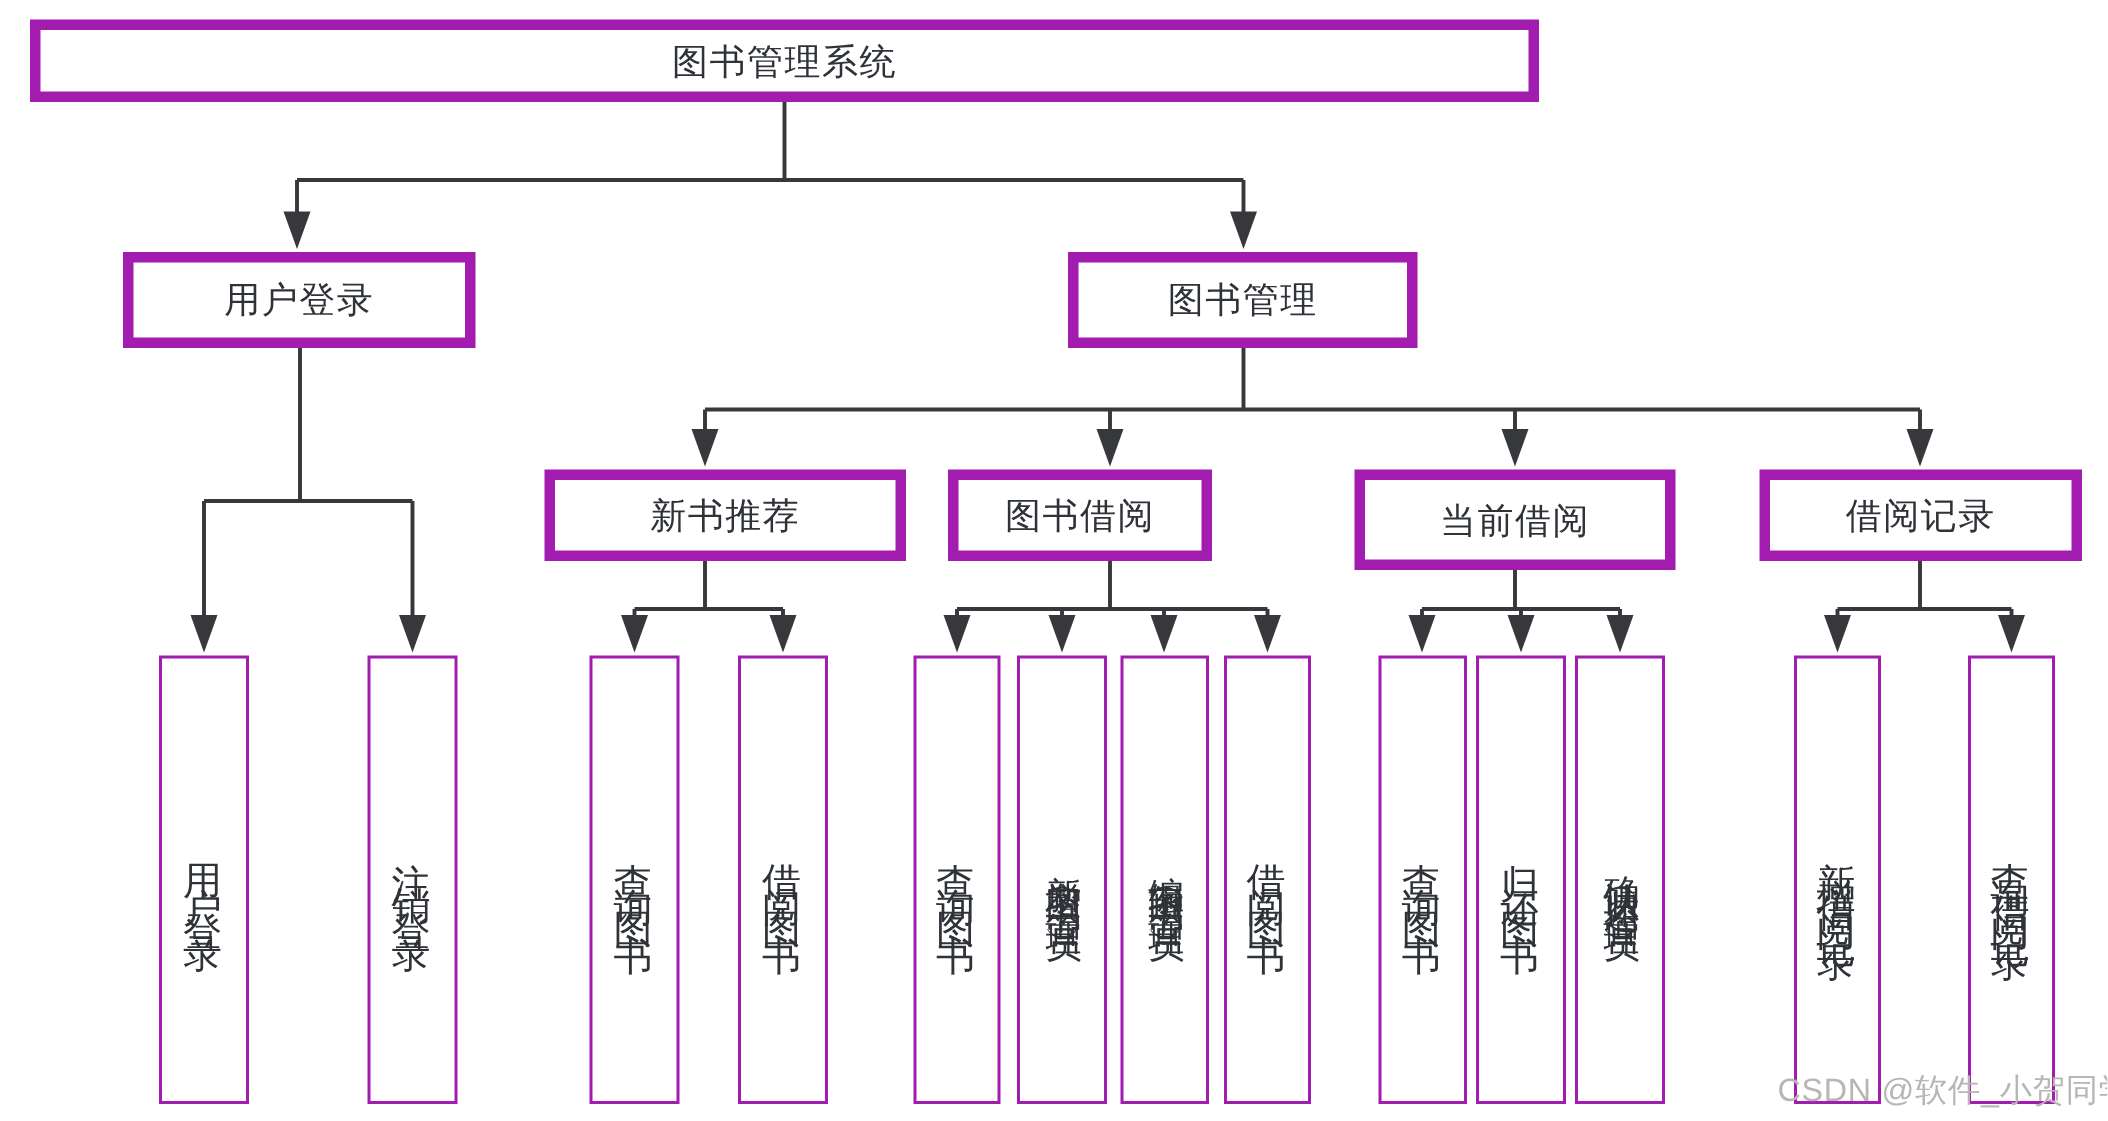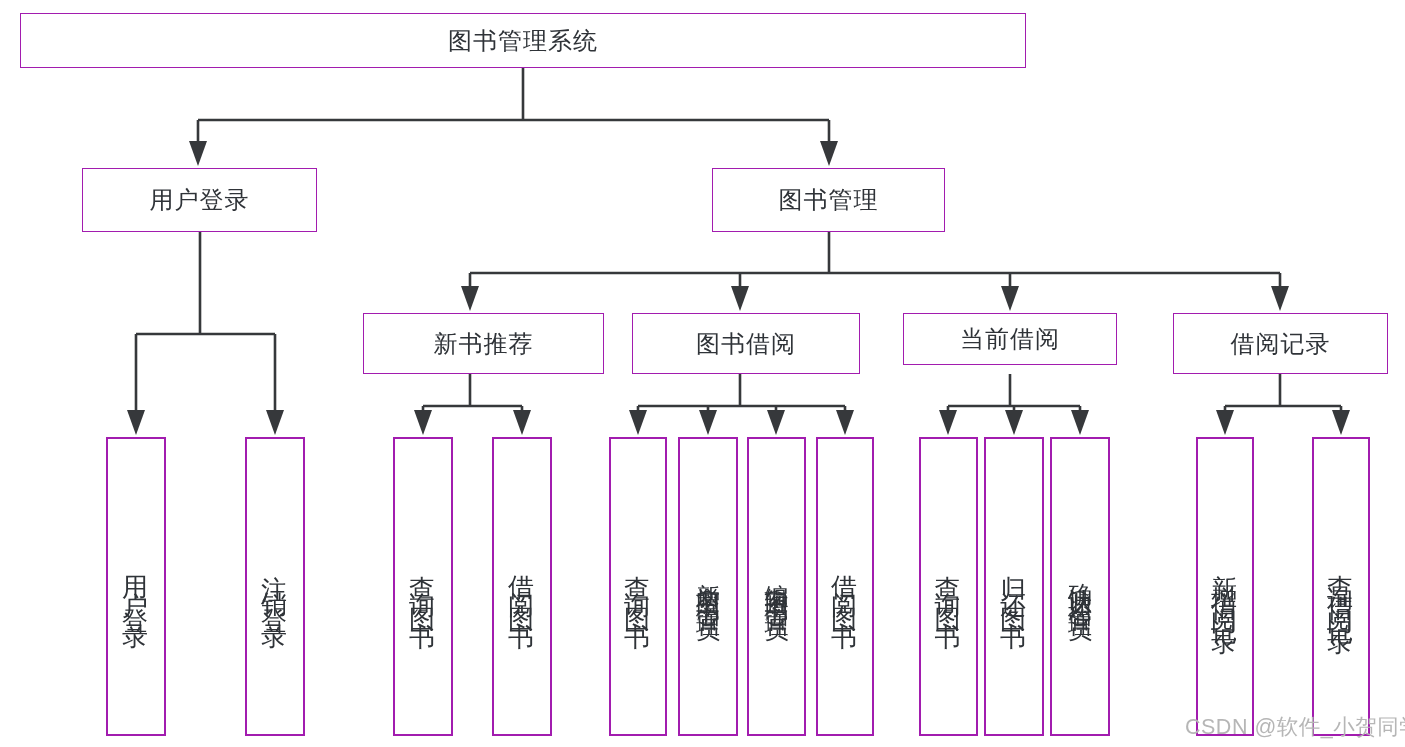--- a/index.html
+++ b/index.html
@@ -1,39 +1,39 @@
 <!DOCTYPE html>
 <html><head>
 <meta charset="utf-8">
 <style>
   html,body{margin:0;padding:0;background:#ffffff;}
   body{font-family:"Liberation Sans","DejaVu Sans",sans-serif;}
   #canvas{position:relative;width:1405px;height:747px;background:#ffffff;overflow:hidden;}
   svg.wires{position:absolute;left:0;top:0;z-index:1;}
   .node{
     position:absolute;box-sizing:border-box;background:#ffffff;
-    border:1px solid #a21caf;color:#2f3338;
+    border:7px solid #a21caf;color:#2f3338;
     display:flex;align-items:center;justify-content:center;
     font-size:24px;letter-spacing:1px;z-index:2;
   }
   .leaf{
     writing-mode:vertical-rl;text-orientation:mixed;
     top:437px;height:299px;border-width:2.5px;
   }
   .leaf .lbl{display:block;}
   .sp-s{font-size:26px;letter-spacing:16px;}
   .sp-m{font-size:26px;letter-spacing:11px;}
   .sp-l{font-size:24px;letter-spacing:5px;}
   
   .n-root{left:20px;top:13px;width:1006px;height:55px;}
   .n-ul  {left:82px;top:168px;width:235px;height:64px;}
   .n-bm  {left:712px;top:168px;width:233px;height:64px;font-family:Liberation Mono, monospace;}
   .n-l3a {left:363px;top:313px;width:241px;height:61px;text-align:right;}
-  .n-l3b {left:632px;top:313px;width:228px;height:61px;}
-  .n-l3c {left:903px;top:313px;width:214px;height:52px;}
+  .n-l3b {left:632px;top:313px;width:176px;height:61px;}
+  .n-l3c {left:903px;top:313px;width:214px;height:67px;}
   .n-l3d {left:1173px;top:313px;width:215px;height:61px;}
   .lf1 {left:106px;width:60px;}
   .lf2 {left:245px;width:60px;}
   .lf3 {left:393px;width:60px;}
   .lf4 {left:492px;width:60px;}
   .lf5 {left:609px;width:58px;}
   .lf6 {left:678px;width:60px;}
   .lf7 {left:747px;width:59px;}
   .lf8 {left:816px;width:58px;}
   .lf9 {left:919px;width:59px;}

